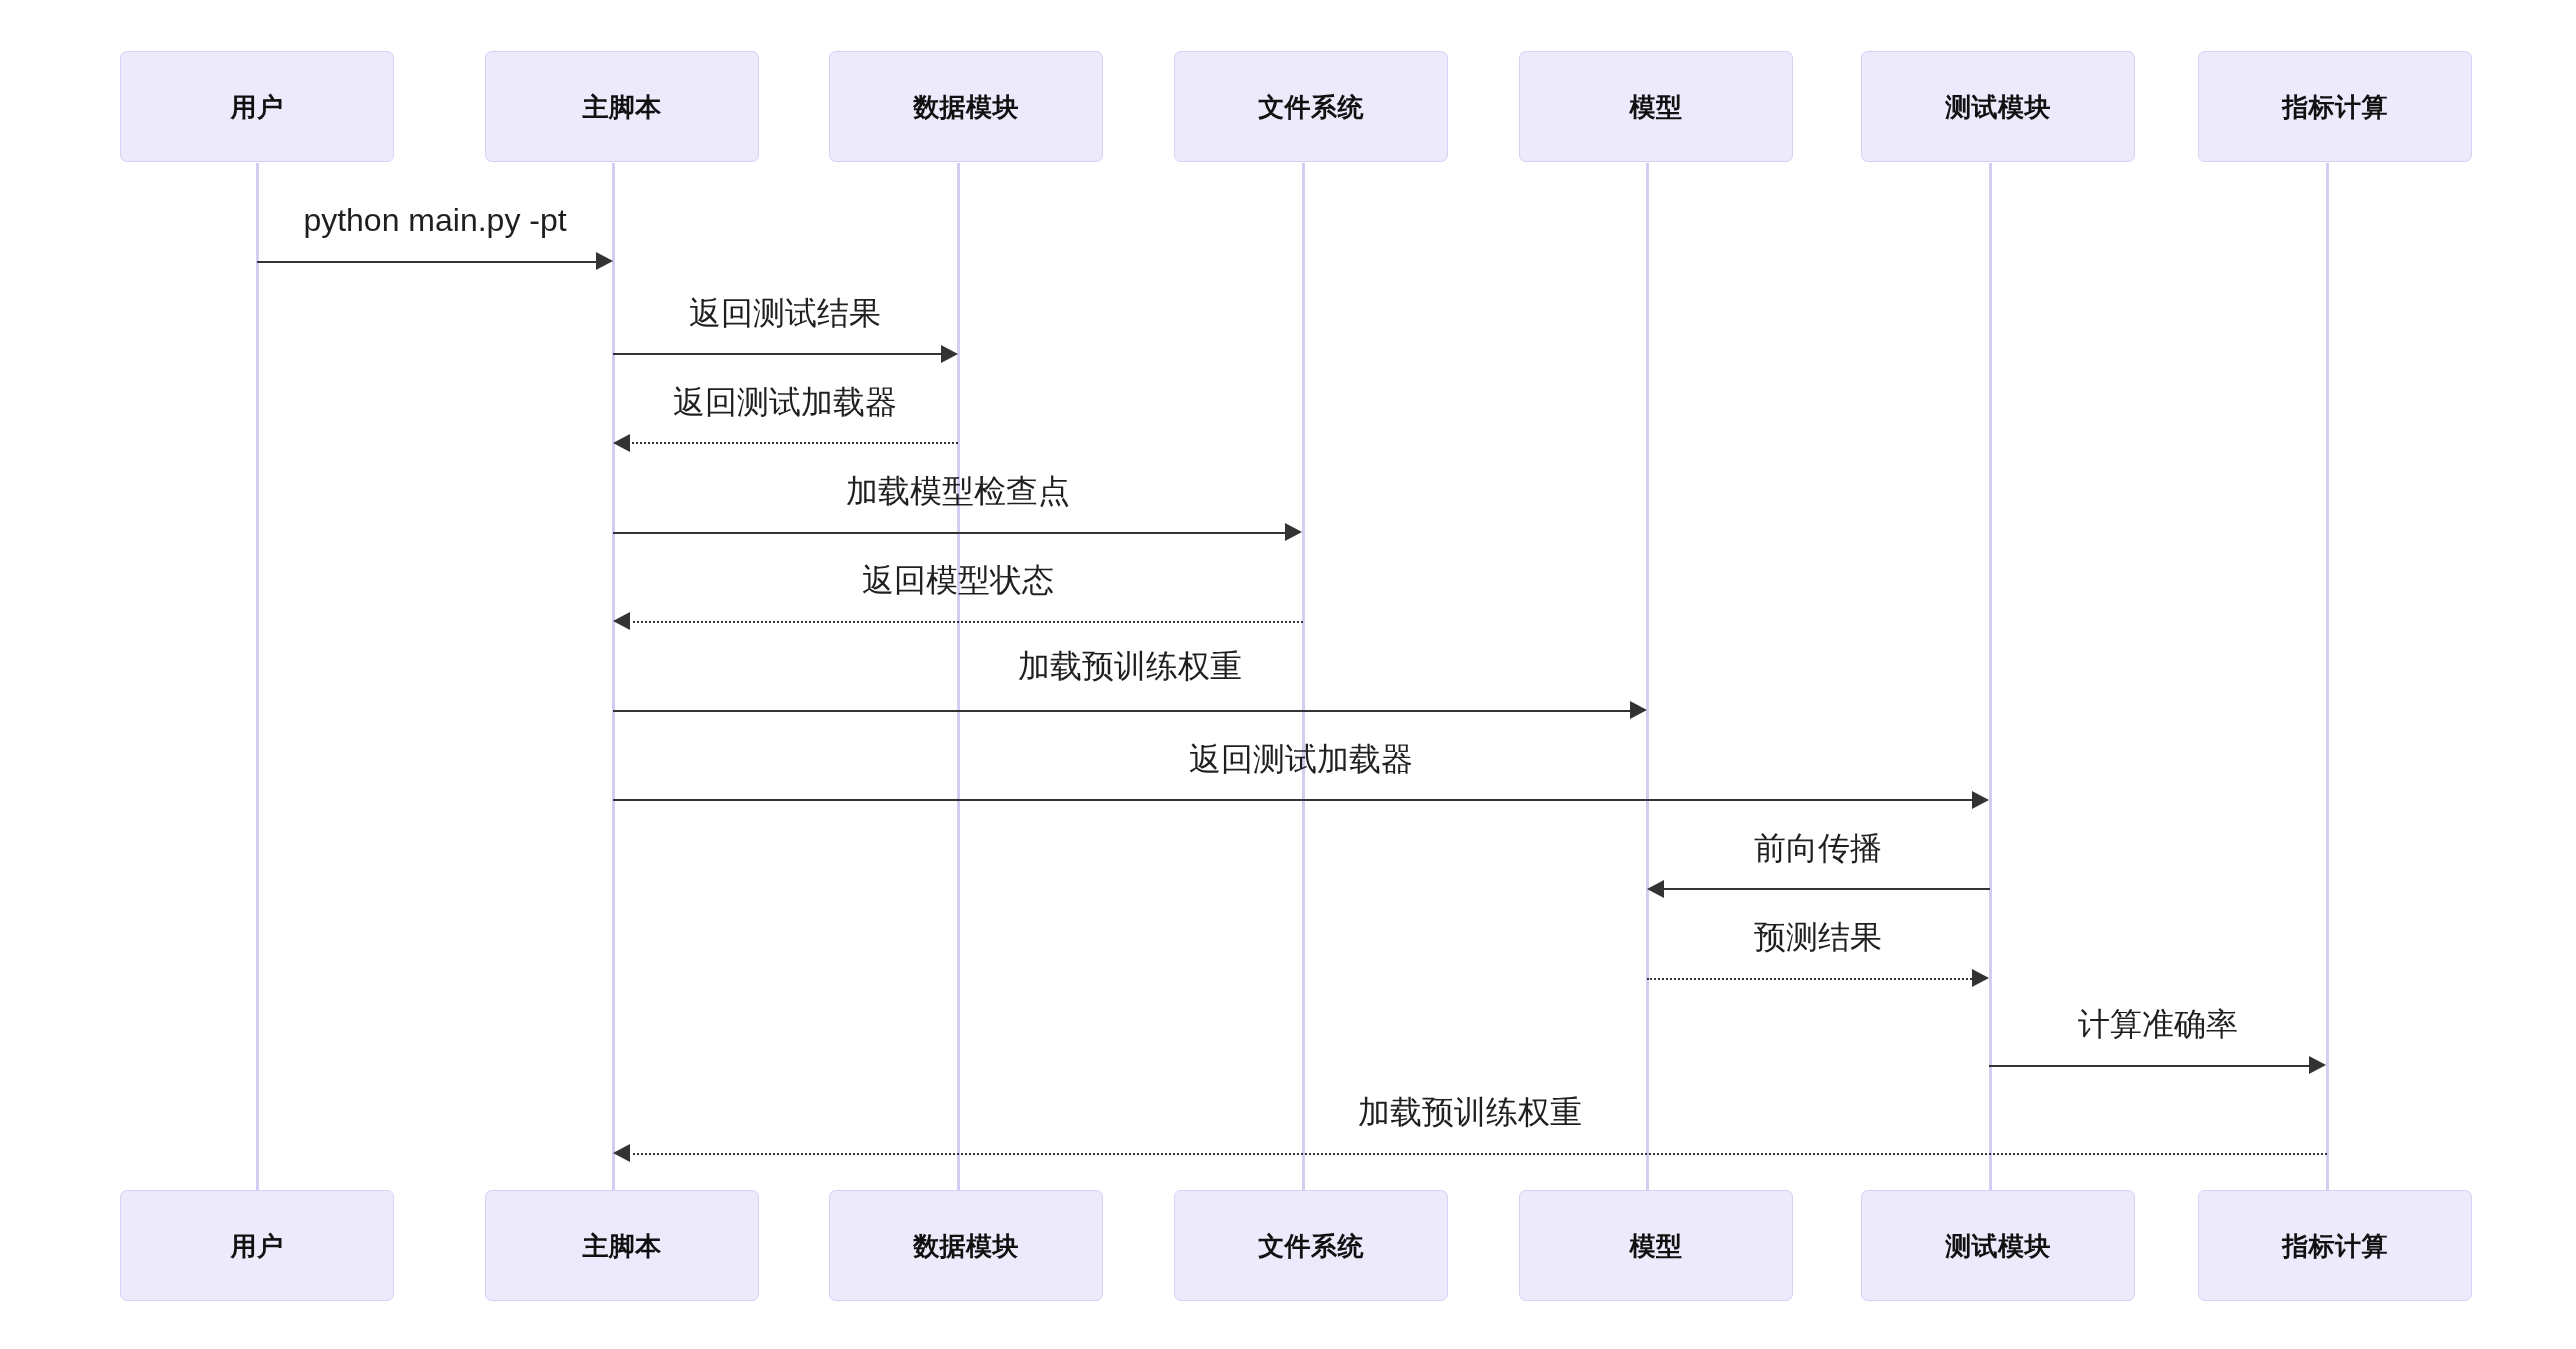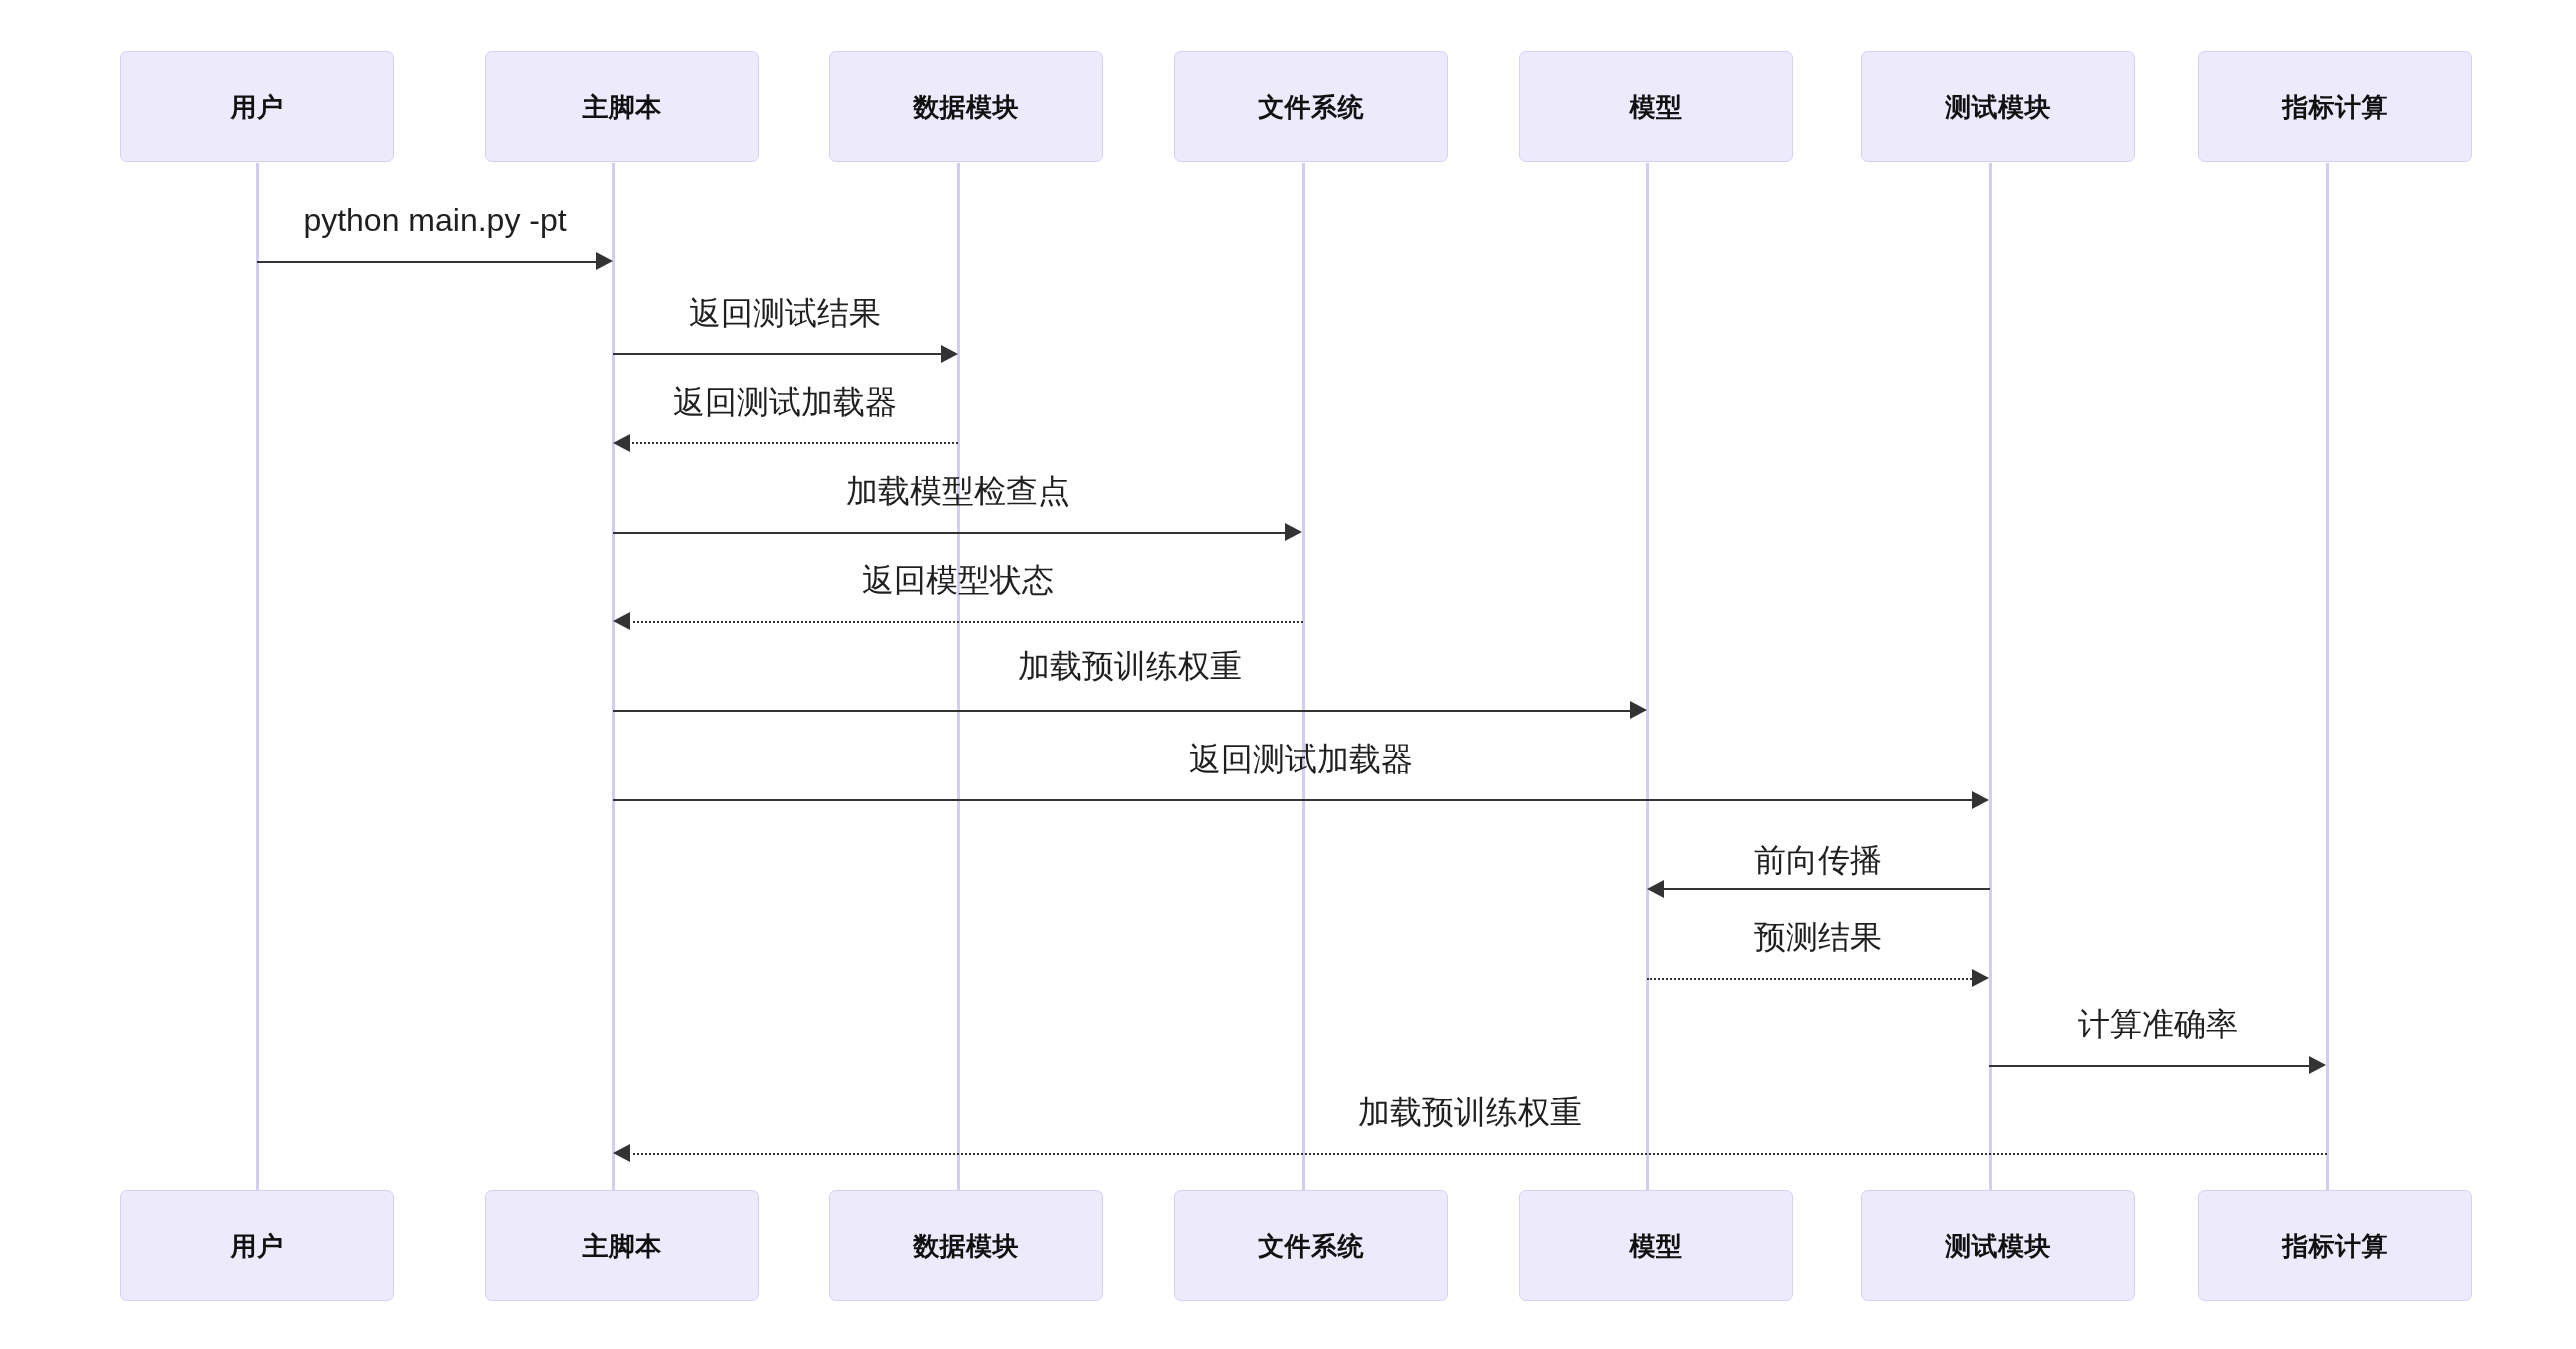--- a/index.html
+++ b/index.html
@@ -155,21 +155,21 @@
       <div class="msg-label" style="top: 630px; left: 1130px; margin-top: 20px;">加载预训练权重</div>
     </div>
     <div>
       <div class="msg-line" style="top: 799px; left: 613px; width: 1362px;"></div>
       <div class="arrow-head right" style="top: 791px; left: 1972px;"></div>
       <div class="msg-label" style="top: 743px; left: 1301px;">返回测试加载器</div>
     </div>
     <div>
       <div class="msg-line" style="top: 888px; left: 1662px; width: 328px;"></div>
       <div class="arrow-head left" style="top: 880px; left: 1647px;"></div>
-      <div class="msg-label" style="top: 832px; left: 1818px; margin-top: 12px;">前向传播</div>
+      <div class="msg-label" style="top: 832px; left: 1818px;">前向传播</div>
     </div>
     <div>
       <div class="msg-line dotted" style="top: 978px; left: 1647px; width: 328px;"></div>
       <div class="arrow-head right" style="top: 969px; left: 1972px;"></div>
       <div class="msg-label" style="top: 921px; left: 1818px;">预测结果</div>
     </div>
     <div>
       <div class="msg-line" style="top: 1065px; left: 1989px; width: 322px;"></div>
       <div class="arrow-head right" style="top: 1056px; left: 2309px;"></div>
       <div class="msg-label" style="top: 1008px; left: 2158px;">计算准确率</div>

